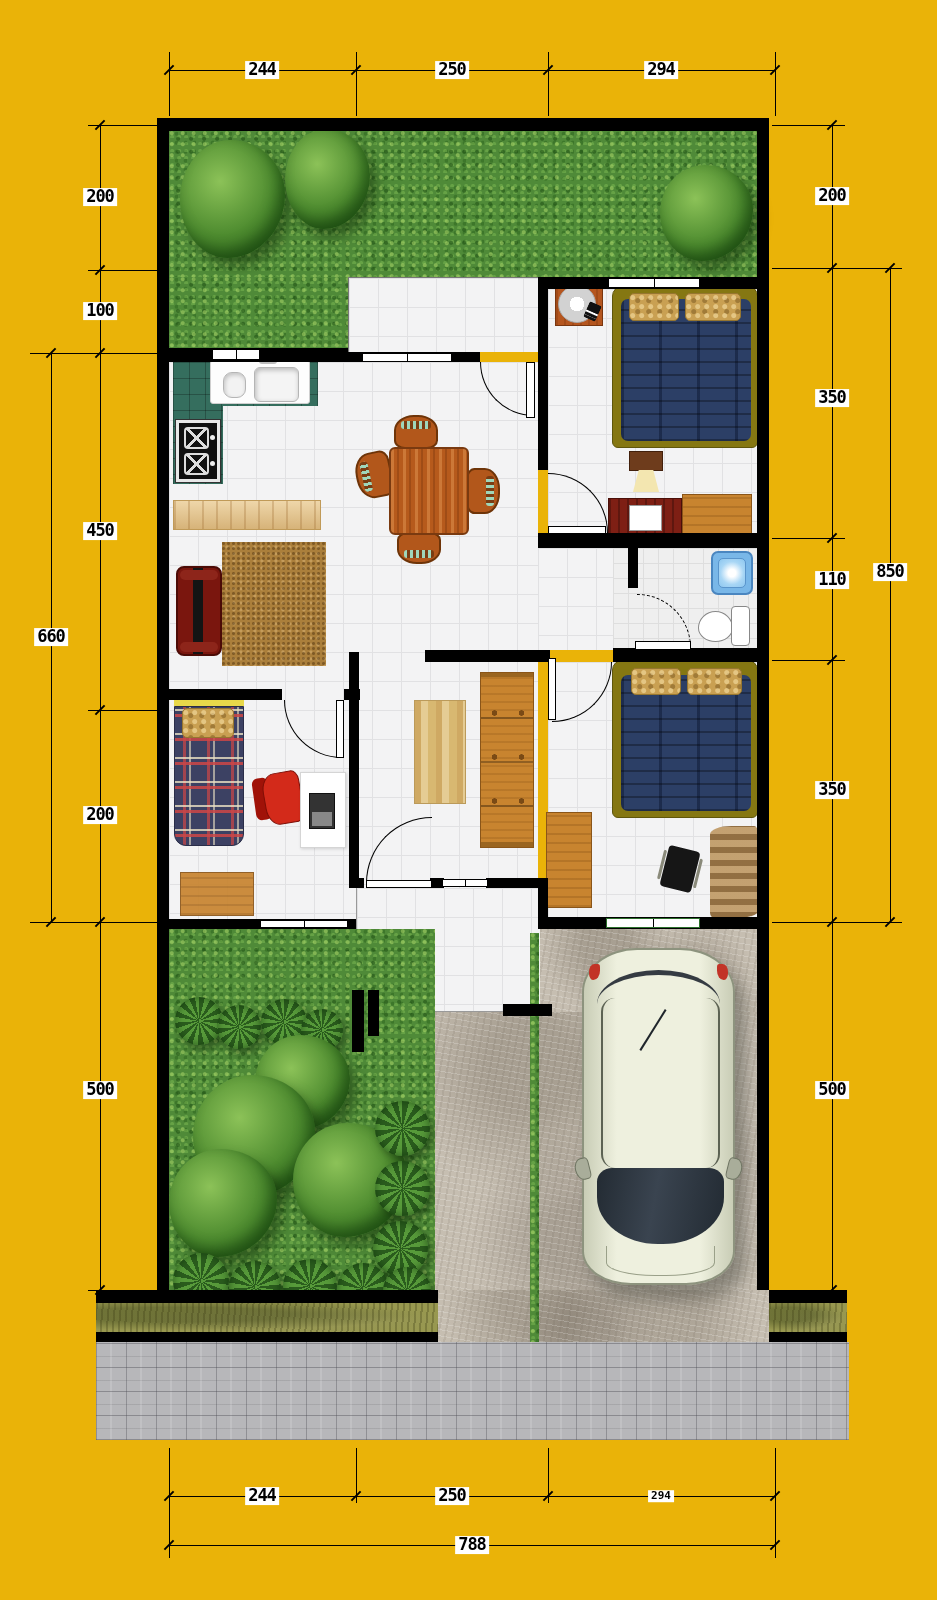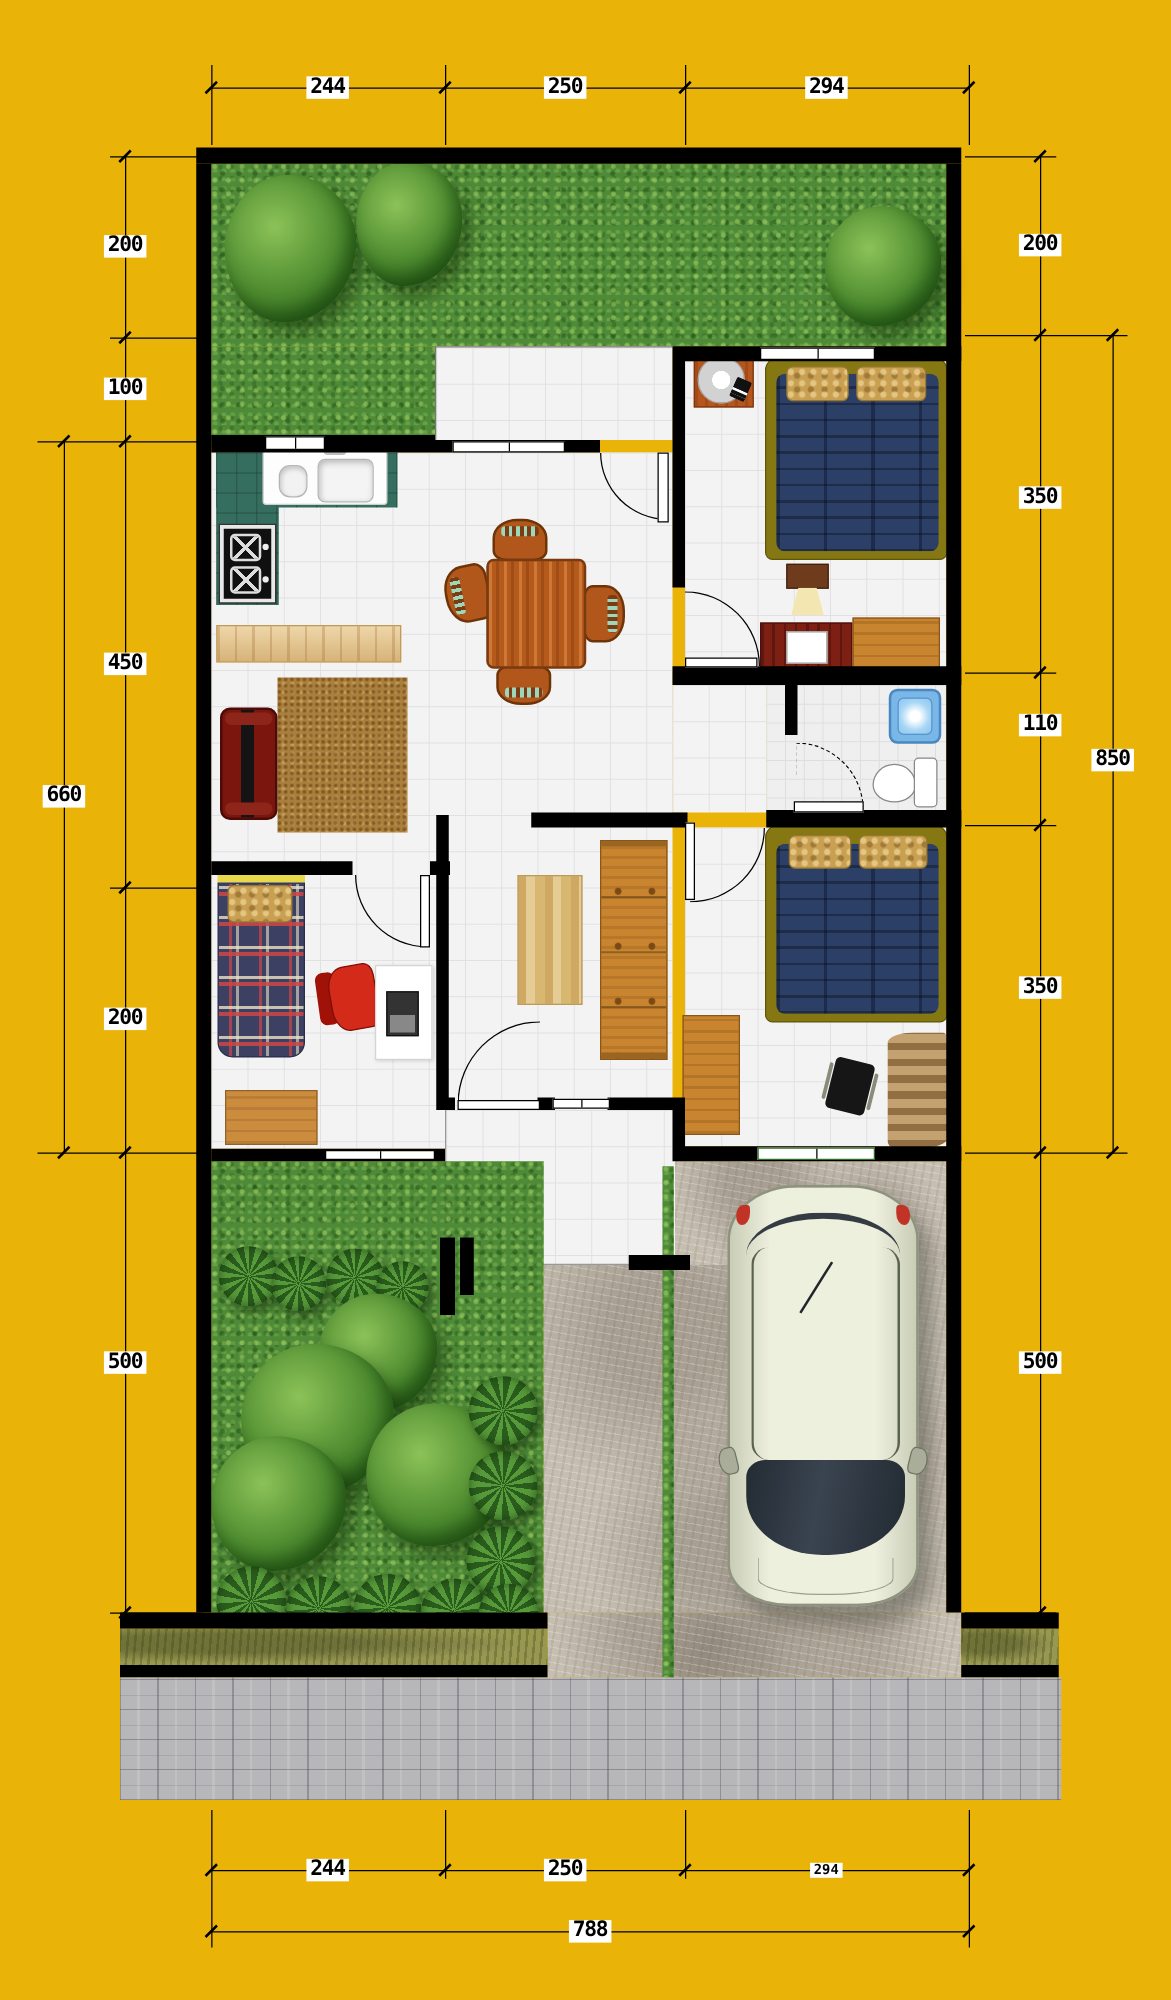--- a/index.html
+++ b/index.html
@@ -343,21 +343,21 @@
   <div class="tick" style="left:832px;top:538px"></div>
   <div class="tick" style="left:832px;top:660px"></div>
   <div class="tick" style="left:832px;top:922px"></div>
   <div class="tick" style="left:832px;top:1290px"></div>
   <div class="tick" style="left:890px;top:268px"></div>
   <div class="tick" style="left:890px;top:922px"></div>
   <span class="dlabel" style="left:832px;top:196px">200</span>
   <span class="dlabel" style="left:832px;top:398px">350</span>
   <span class="dlabel" style="left:832px;top:580px">110</span>
   <span class="dlabel" style="left:832px;top:790px">350</span>
-  <span class="dlabel" style="left:890px;top:608px">850</span>
+  <span class="dlabel" style="left:890px;top:572px">850</span>
   <span class="dlabel" style="left:832px;top:1090px">500</span>
 
   <div class="dim" style="left:169px;top:1448px;width:1px;height:110px"></div>
   <div class="dim" style="left:356px;top:1448px;width:1px;height:55px"></div>
   <div class="dim" style="left:548px;top:1448px;width:1px;height:55px"></div>
   <div class="dim" style="left:775px;top:1448px;width:1px;height:110px"></div>
   <div class="dim" style="left:169px;top:1496px;width:606px;height:1px"></div>
   <div class="tick" style="left:169px;top:1496px"></div>
   <div class="tick" style="left:356px;top:1496px"></div>
   <div class="tick" style="left:548px;top:1496px"></div>

